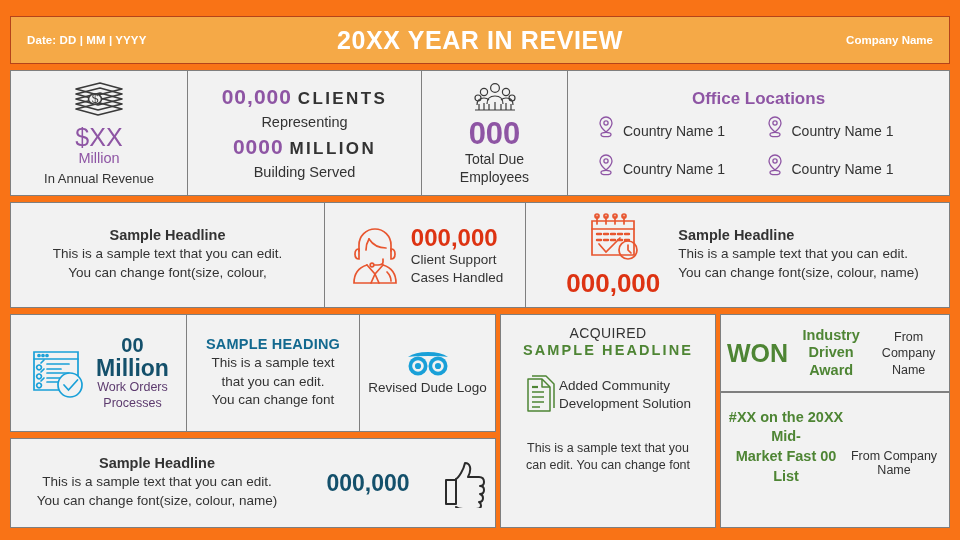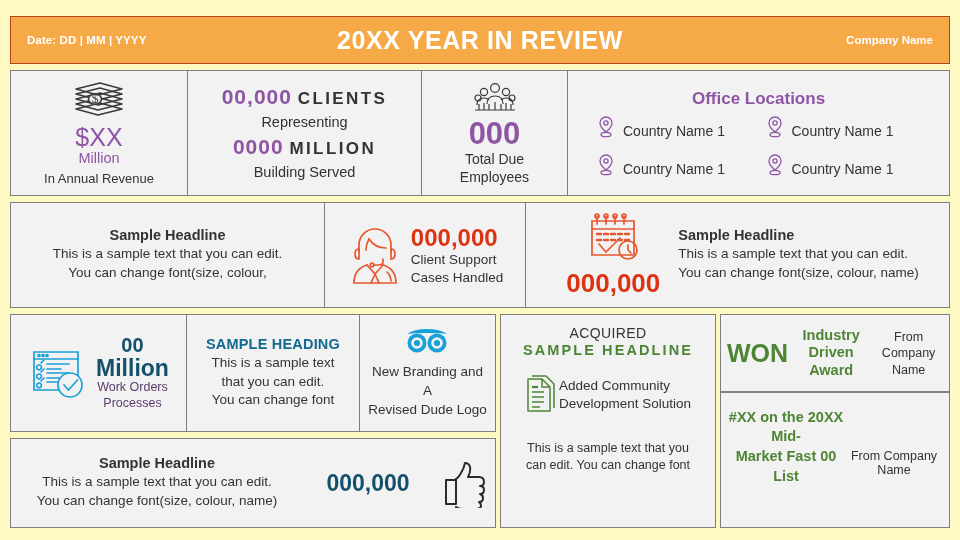--- a/index.html
+++ b/index.html
@@ -2,21 +2,21 @@
 <html><head>
 <meta charset="utf-8">
 <style>
   * { box-sizing: border-box; margin: 0; padding: 0; }
   html, body {
     width: 960px; height: 540px;
     background: #ffffff;
     font-family: "Liberation Sans", sans-serif;
     overflow: hidden;
   }
-  .page { position: relative; width: 960px; height: 540px; background: #fef9c3; }
+  .page { position: relative; width: 960px; height: 540px; background: #f97316; }
 
   
   .header {
     position: absolute; left: 10px; top: 16px; width: 940px; height: 48px;
     background: #f5a947;
     border: 1.5px solid #b5431a;
     display: flex; align-items: center; padding: 0 16px;
   }
   .hdr-date {
     font-size: 11.5px; font-weight: bold; color: #ffffff; letter-spacing: .1px;
@@ -385,21 +385,20 @@
         <svg width="52" height="30" viewBox="0 0 52 30">
           <path d="M26 3 q-13 0-20 5 q7 -1 20 -1 q13 0 20 1 q-7 -5 -20 -5z" fill="#19a0d8"></path>
           <circle cx="16" cy="17" r="9.5" fill="#19a0d8"></circle>
           <circle cx="36" cy="17" r="9.5" fill="#19a0d8"></circle>
           <circle cx="16" cy="17" r="5.8" fill="#f2f2f2"></circle>
           <circle cx="36" cy="17" r="5.8" fill="#f2f2f2"></circle>
           <circle cx="16" cy="17" r="3.1" fill="#19a0d8"></circle>
           <circle cx="36" cy="17" r="3.1" fill="#19a0d8"></circle>
         </svg>
       </span>
-      <div class="brand-text">New Branding and A</div>
       <div class="brand-text" style="margin-top:0">Revised Dude Logo</div>
     </div>
   </div>
 
   <div class="panel" id="acq">
     <div class="cell acq-inner">
       <div class="acq-kicker">ACQUIRED</div>
       <div class="acq-head">SAMPLE HEADLINE</div>
       <div class="acq-mid">
         <span>

